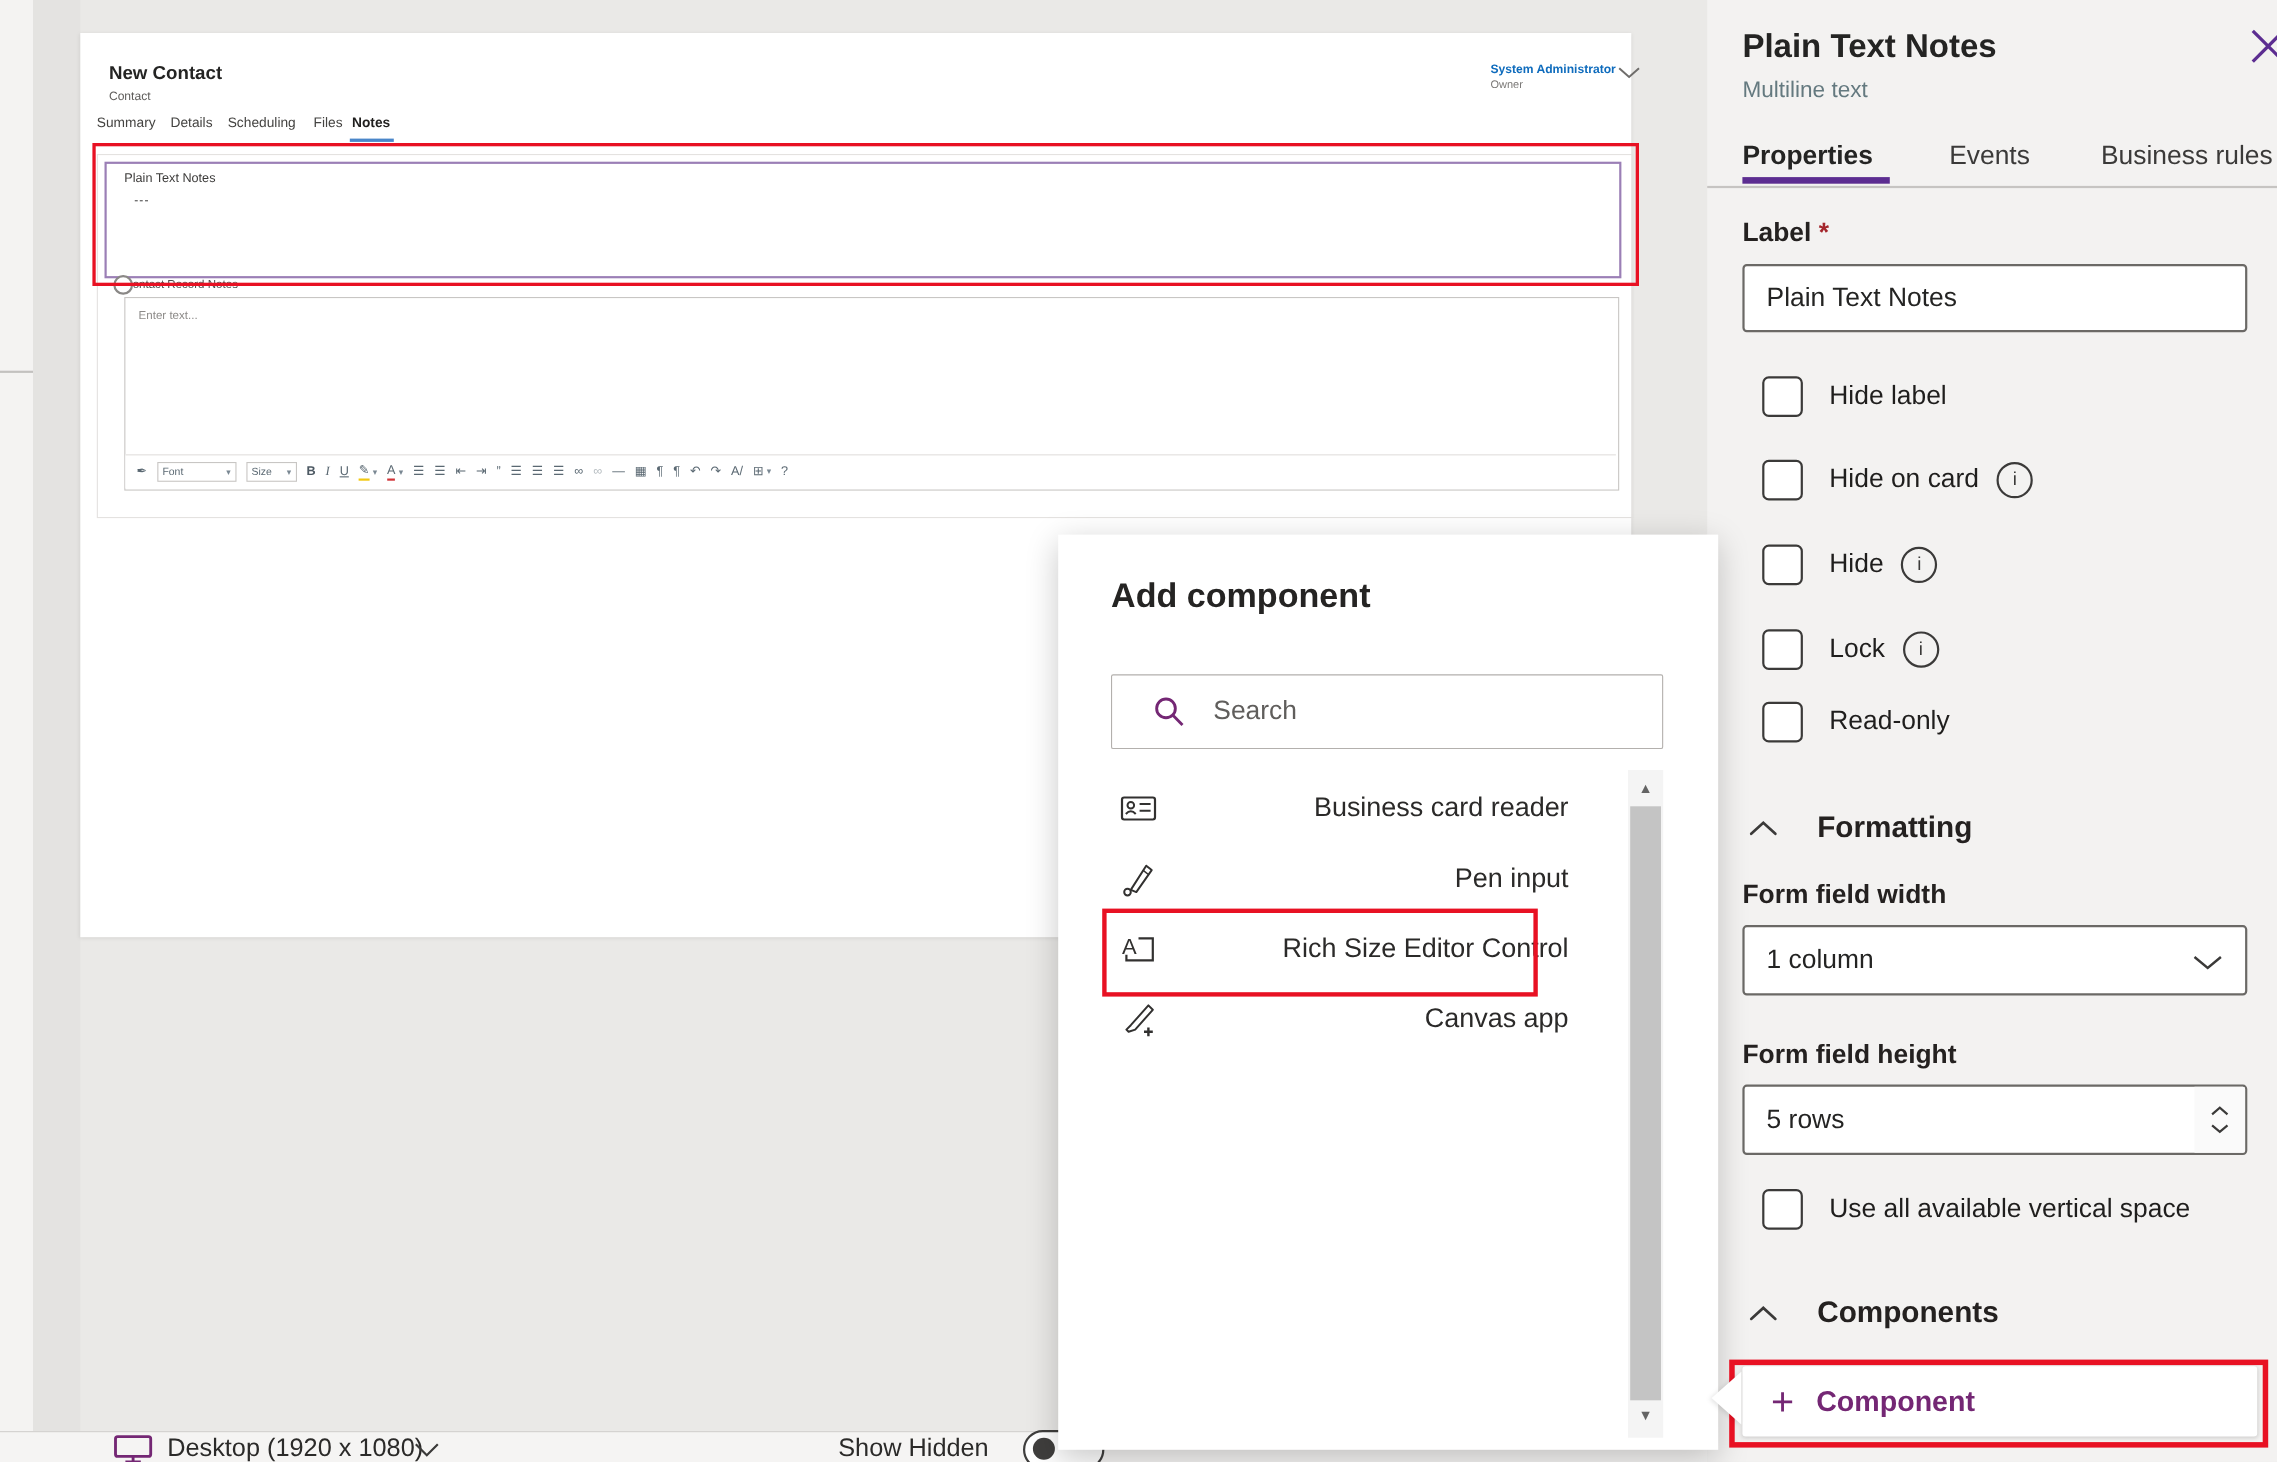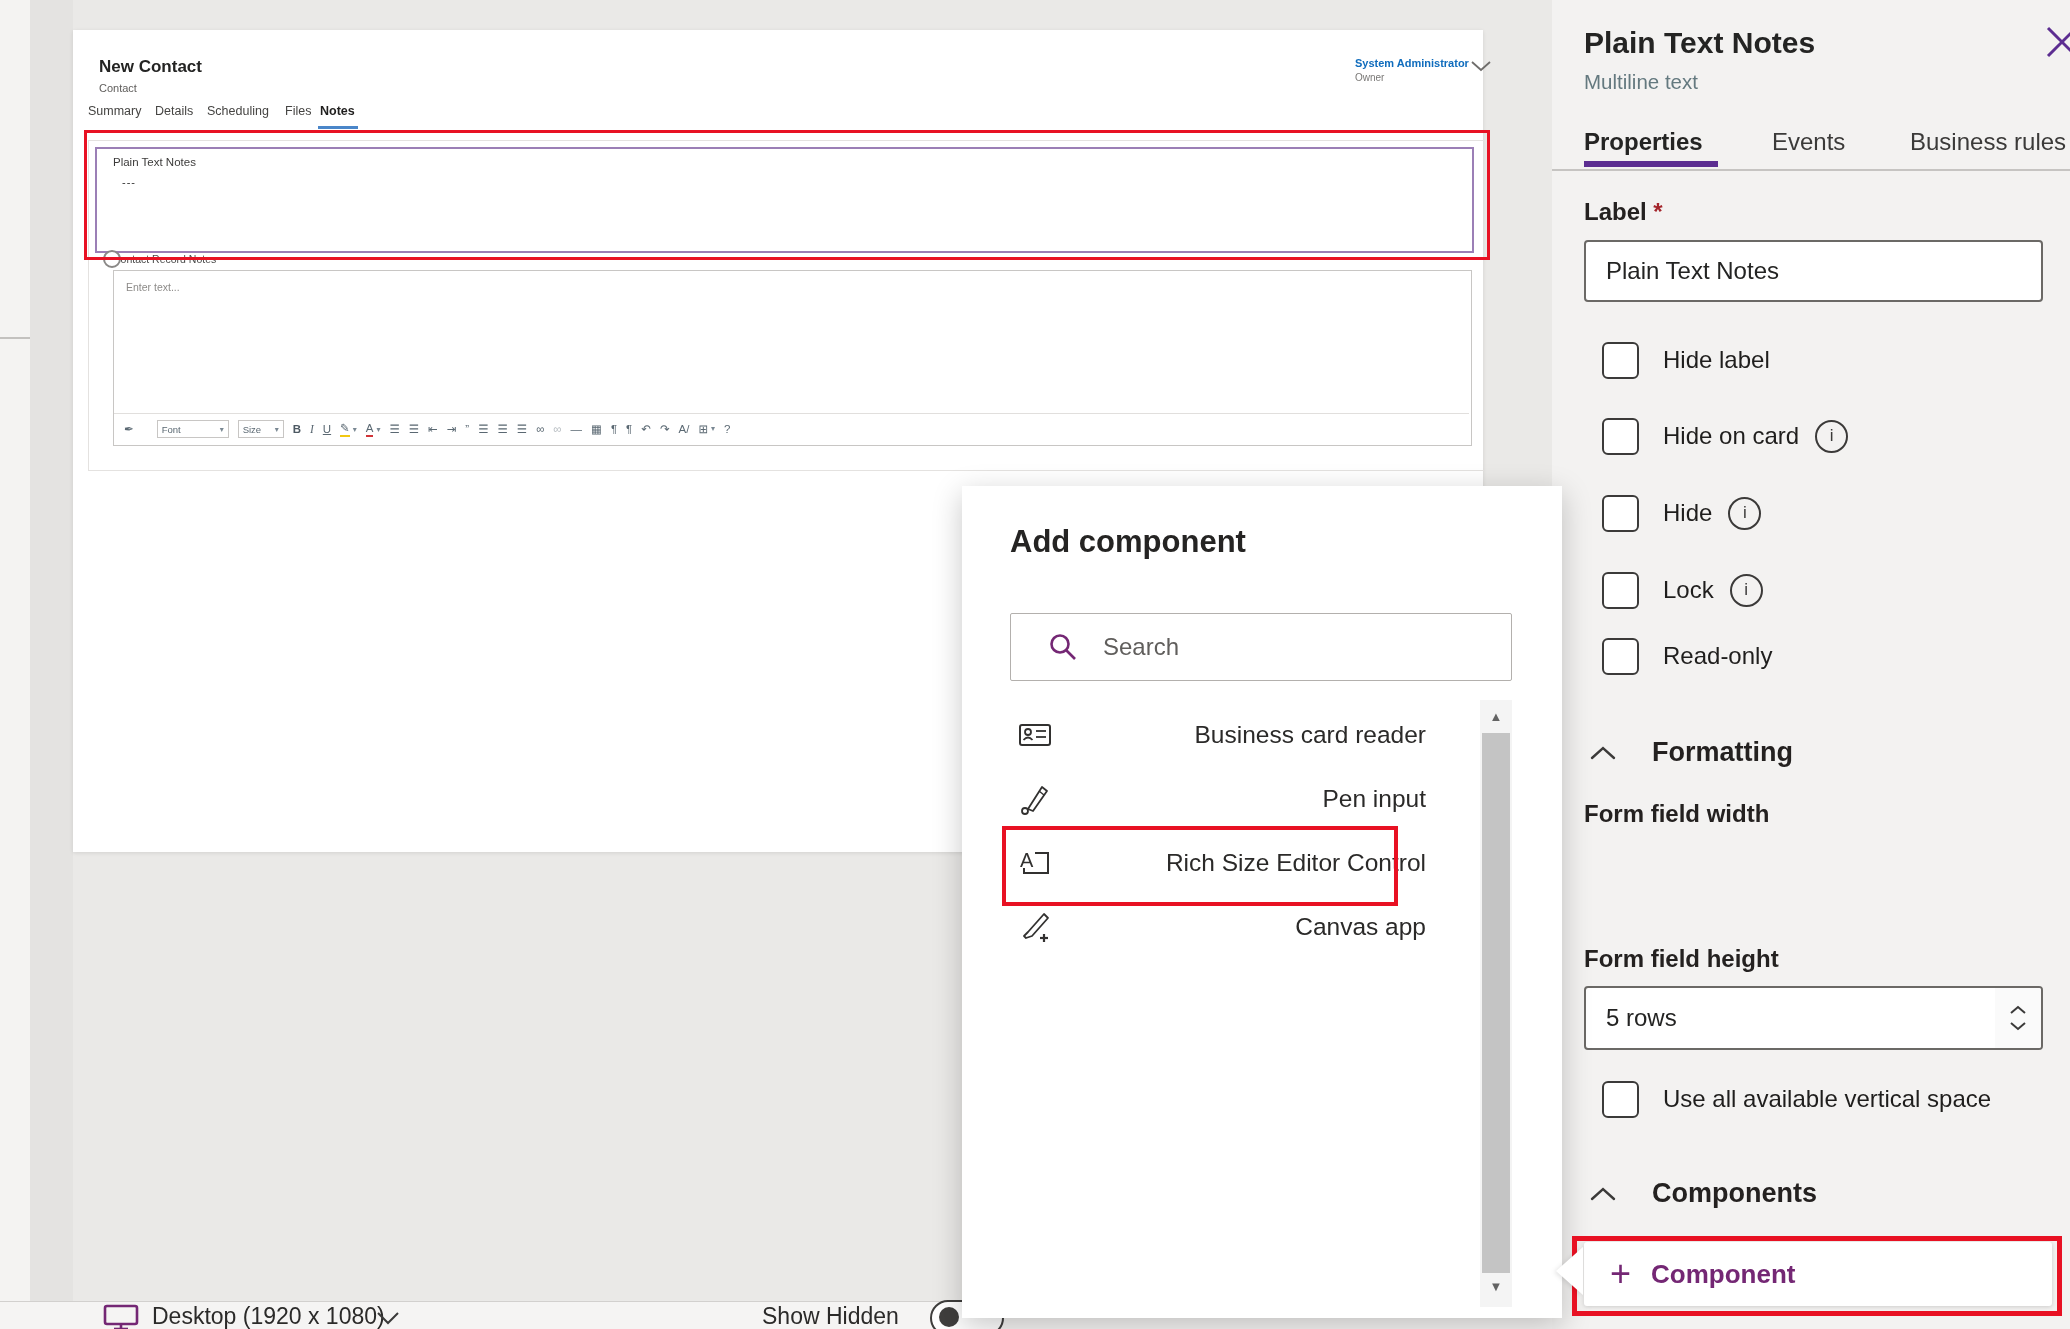--- a/index.html
+++ b/index.html
@@ -159,21 +159,21 @@
   <div class="abs sel-value">---</div>
   <div class="abs drag-handle"></div>
 
   <div class="abs rt-label">Contact Record Notes</div>
   <div class="abs rt-box"></div>
   <div class="abs rt-placeholder">Enter text...</div>
   <div class="abs rt-toolbar">
       <span class="tb-ic">
         <span>✒</span>
       </span>
-      <span class="tb-dd" style="width: 72px; margin-left: 14px;">
+      <span class="tb-dd" style="width: 72px;">
         <span>Font</span>
         <span class="ddc">▾</span>
       </span>
       <span class="tb-dd" style="width: 46px;">
         <span>Size</span>
         <span class="ddc">▾</span>
       </span>
       <span class="tb-ic b">
         <span>B</span>
       </span>
@@ -355,20 +355,26 @@
   </div>
 
   <div class="abs sec-row" style="top:737px">
     <svg width="26" height="16" viewBox="0 0 26 16">
       <polyline points="2,13 13,3 24,13" fill="none" stroke="#3b3a39" stroke-width="2.4" stroke-linecap="round"></polyline>
     </svg>
     <span class="sec-title">Formatting</span>
   </div>
 
   <div class="abs fld-h" style="left:1584px;top:800px">Form field width</div>
+  <div class="abs dd-box" style="top:841px">
+    <span>1 column</span>
+    <svg class="dd-chev" width="28" height="16" viewBox="0 0 28 16">
+      <polyline points="2,3 14,13 26,3" fill="none" stroke="#3b3a39" stroke-width="2.2"></polyline>
+    </svg>
+  </div>
 
   <div class="abs fld-h" style="left:1584px;top:945px">Form field height</div>
   <div class="abs dd-box" style="top:986px">
     <span>5 rows</span>
     <span class="spin-zone">
       <svg width="18" height="10" viewBox="0 0 18 10">
         <polyline points="2,8 9,2 16,8" fill="none" stroke="#3b3a39" stroke-width="2"></polyline>
       </svg>
       <svg width="18" height="10" viewBox="0 0 18 10">
         <polyline points="2,2 9,8 16,2" fill="none" stroke="#3b3a39" stroke-width="2"></polyline>

